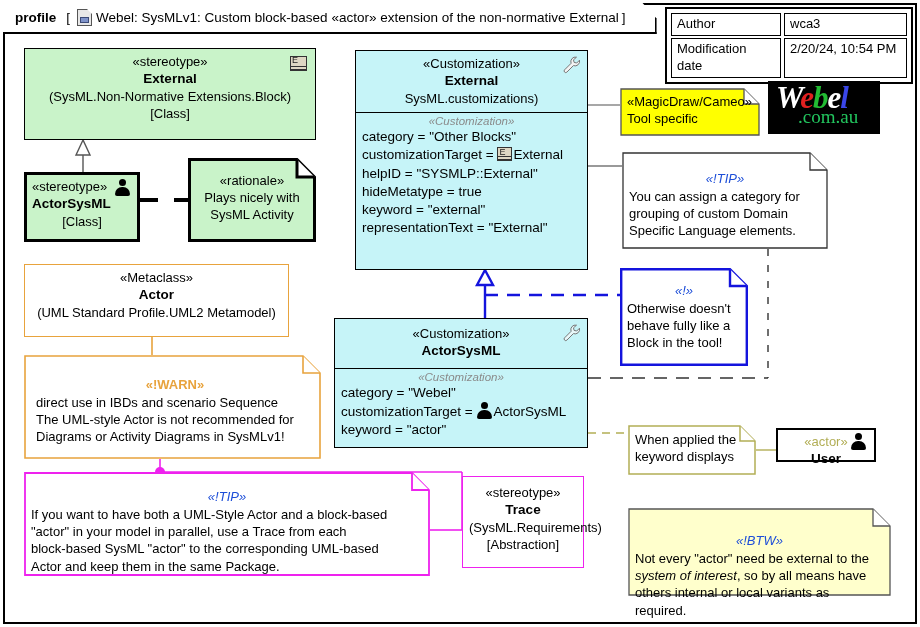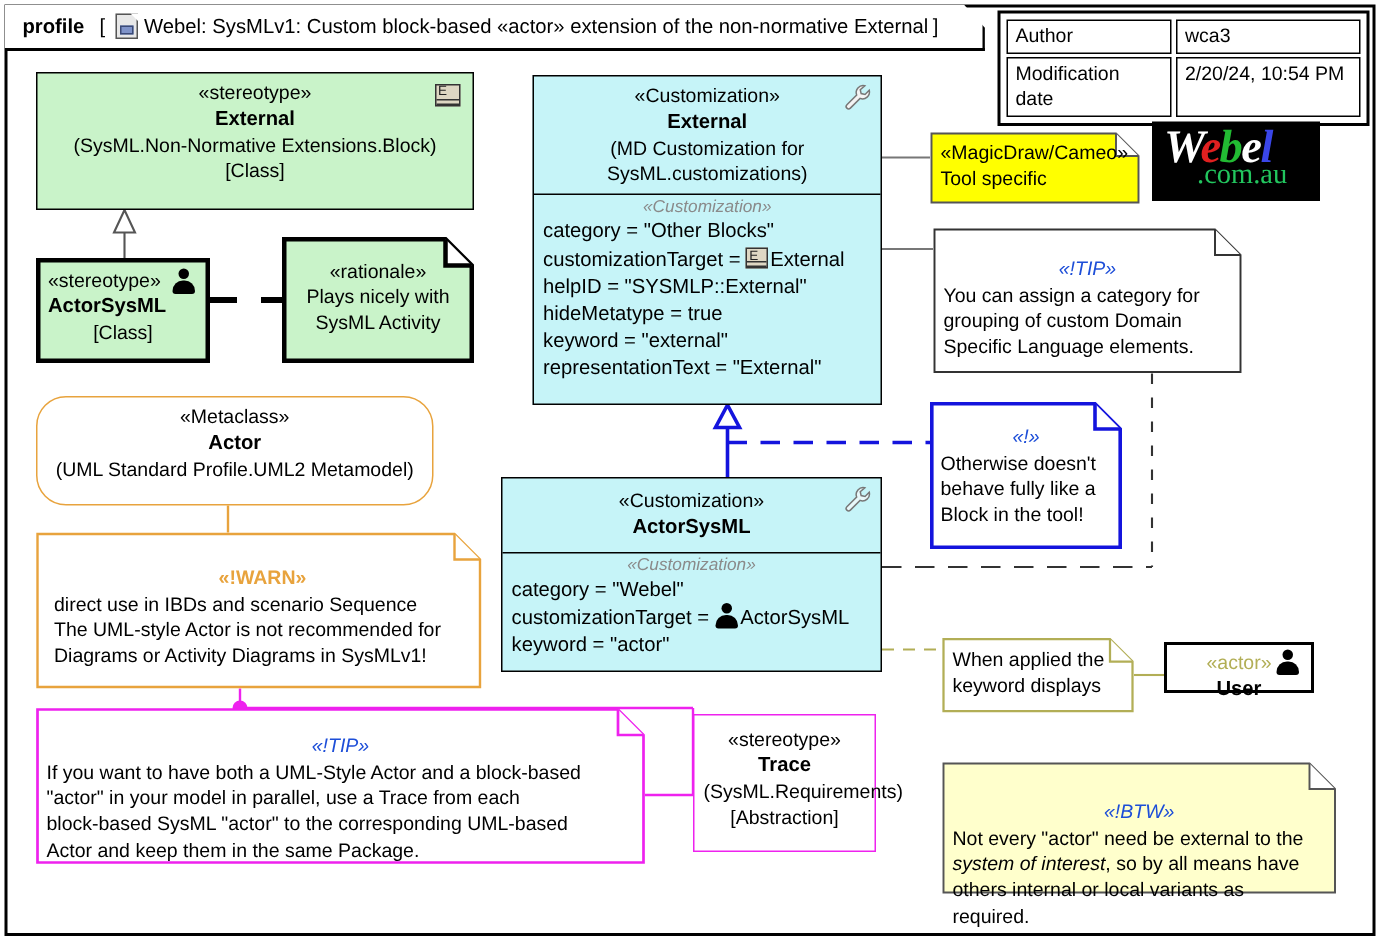--- a/index.html
+++ b/index.html
@@ -72,21 +72,21 @@
   .note{position:absolute;box-sizing:border-box;}
   .note .body{
     position:absolute;inset:0;box-sizing:border-box;
     padding:5px 7px;font-size:13px;line-height:1.32;
   }
 
   
   .green{background:#c9f3c9;}
   .cyan{background:#c6f4f8;}
   .white{background:#fff;}
-  .b-orange{border-color:#e8a33d;border-radius:20px;}
+  .b-orange{border-color:#e8a33d;}
   .b-magenta{border-color:#ee22ee;}
 
   .ttl{text-align:center;margin-bottom:1px;}
   .ttl.orange{color:#e8a33d;font-weight:bold;font-size:13px;}
   .ttl.plain{color:#1d4ed8;font-size:13px;font-style:italic;}
 
   
   .person{display:inline-block;width:17px;height:17px;position:relative;vertical-align:-3px;}
   .person::before{
     content:"";position:absolute;left:5px;top:0px;width:7px;height:7px;
@@ -269,21 +269,20 @@
       <div class="nm">Trace</div>
       <div class="qual">(SysML.Requirements)</div>
       <div class="meta">[Abstraction]</div>
     </div>
   </div>
 
   <div class="box cls cyan" style="left:355px;top:50px;width:233px;height:220px;">
     <div class="hdr" style="padding-bottom:5px;">
       <div class="stereo">«Customization»</div>
       <div class="nm">External</div>
-      <div class="qual">(MD Customization for</div>
       <div class="qual">SysML.customizations)</div>
     </div>
     <svg class="wrench" viewBox="0 0 20 20">
       <path d="M14.5,2.2 a4.6,4.6 0 0 0 -5.4,6.1 L2.6,14.8 a1.6,1.6 0 0 0 2.3,2.3 l6.5,-6.5 a4.6,4.6 0 0 0 6.1,-5.4 l-2.8,2.8 l-2.6,-0.6 l-0.6,-2.6 Z" fill="#f4f4f4" stroke="#777" stroke-width="1"></path>
     </svg>
     <div class="compart">
       <div class="compart-title">«Customization»</div>
       <div class="prop">category = "Other Blocks"</div>
       <div class="prop"><span>customizationTarget = </span><span class="eicon"></span><span>External</span></div>
       <div class="prop">helpID = "SYSMLP::External"</div>

